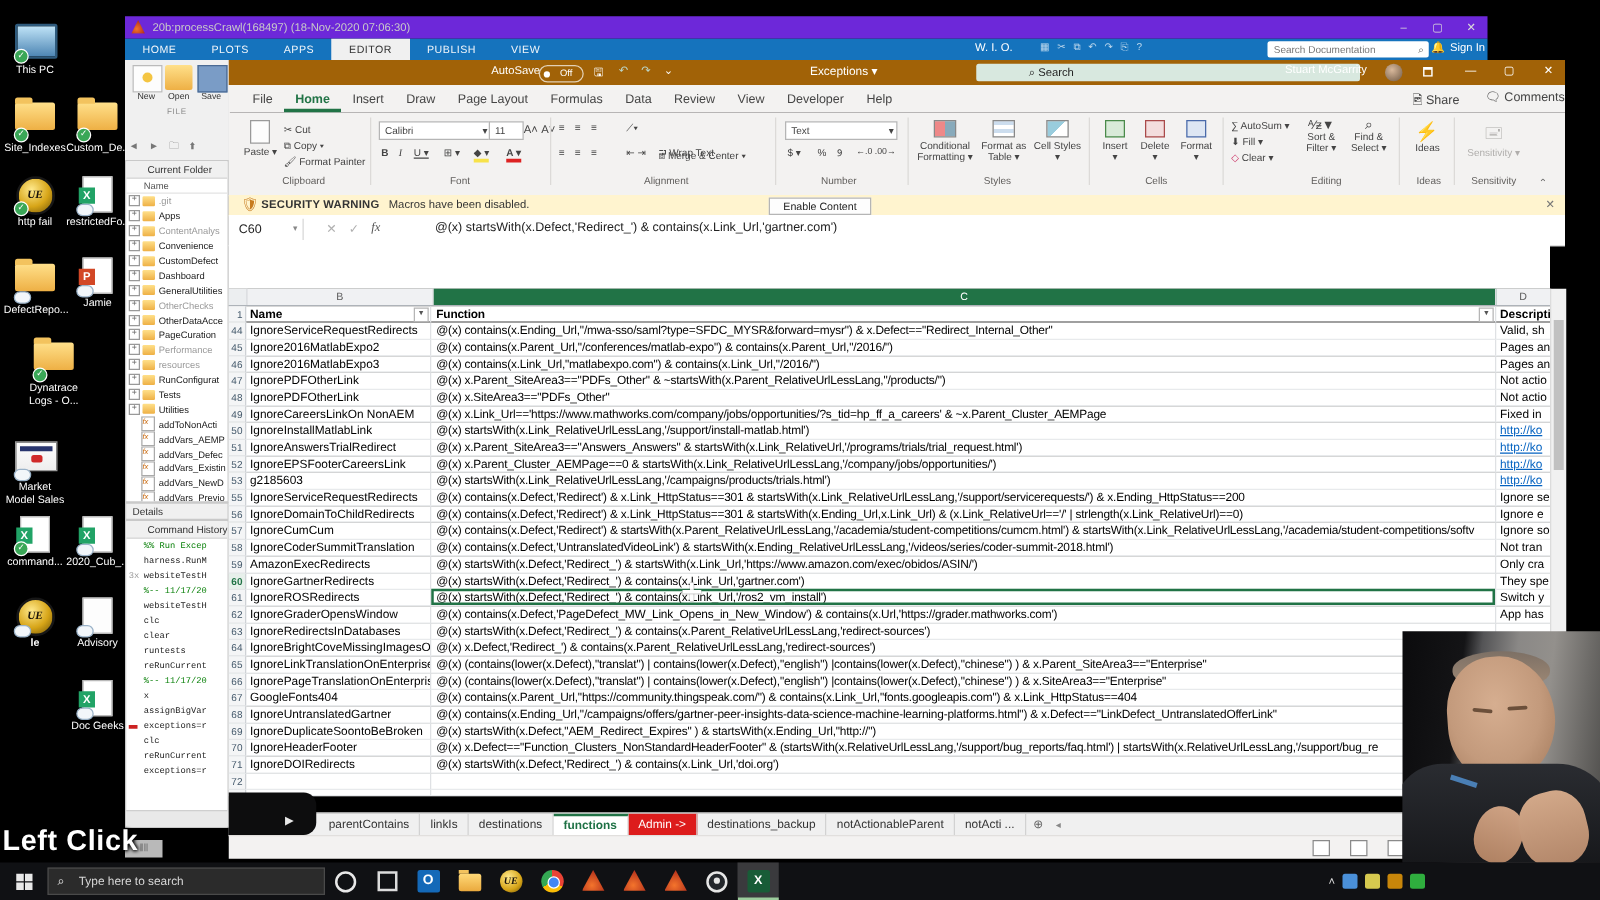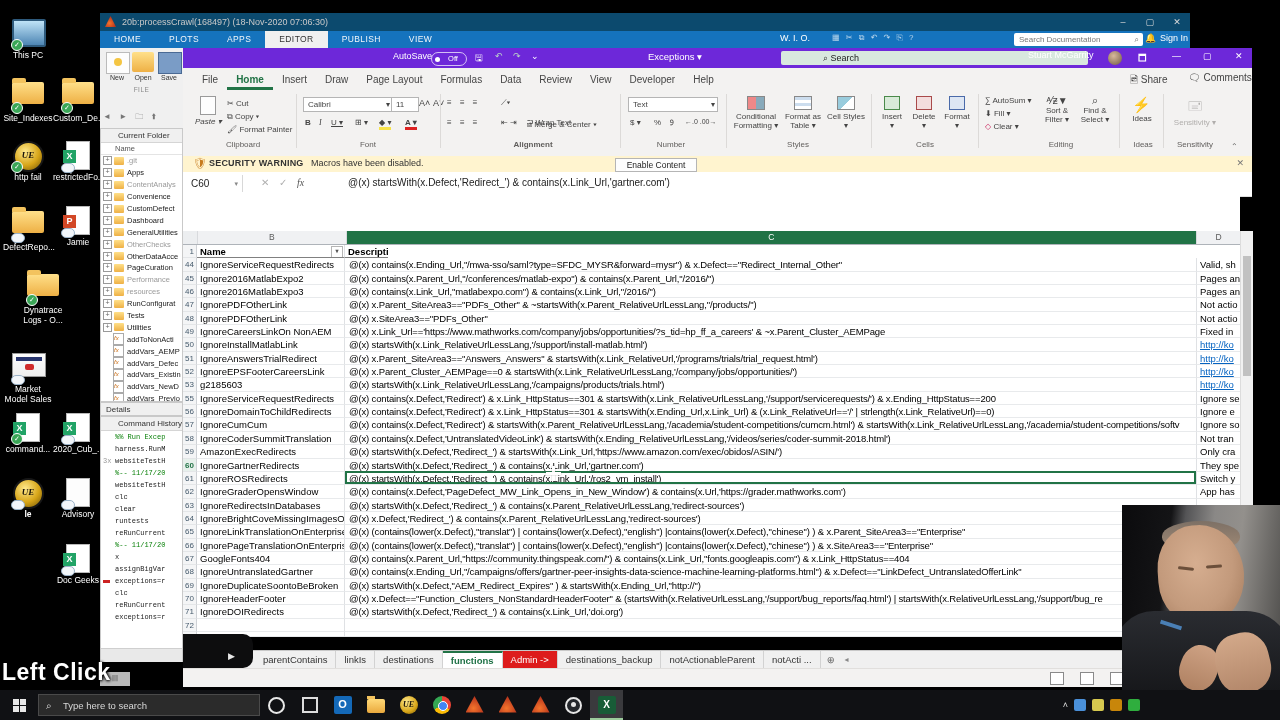--- a/index.html
+++ b/index.html
@@ -20,21 +20,21 @@
   .k-ue{width:27px;height:27px;margin:1px auto 0;border-radius:50%;background:radial-gradient(circle at 38% 32%,#ffe98c,#d7a518 55%,#6e5207);border:2px solid #171717;position:relative;}
   .k-ue::after{content:"UE";position:absolute;left:0;right:0;top:7px;color:#18120a;font-weight:bold;font-style:italic;font-size:9px;font-family:"Liberation Serif",serif;}
   .k-file{width:22px;height:27px;margin:1px auto 0;background:#fdfdfd;border:1px solid #b9b9b9;}
   .k-thumb{width:32px;height:22px;margin:5px auto 0;background:linear-gradient(#fdfdfd,#eee);border:1px solid #999;position:relative;}
   .k-thumb::before{content:"";position:absolute;left:3px;top:3px;width:26px;height:4px;background:#28356e;}
   .k-thumb::after{content:"";position:absolute;left:12px;top:10px;width:9px;height:6px;background:#d02a2a;border-radius:2px;}
   .b-check,.b-cloud{position:absolute;bottom:-2px;left:-1px;}
   .b-check{width:10px;height:10px;border-radius:50%;background:#3aa757;border:1px solid #fff;color:#fff;font-size:7px;line-height:10px;text-align:center;}
   .b-cloud{width:12px;height:8px;border-radius:5px;background:#f2f6fa;border:1px solid #9ab2c8;}
   
-  .ml-titlebar{left:100px;top:13px;width:1090px;height:18px;background:#0c4a6e;color:#c9c9c9;font-size:9px;line-height:18px;}
+  .ml-titlebar{left:100px;top:13px;width:1090px;height:18px;background:#6d28d9;color:#c9c9c9;font-size:9px;line-height:18px;}
   .ml-logo{position:absolute;left:5px;top:3px;width:11px;height:11px;background:radial-gradient(circle at 40% 65%,#f4742c,#b3301b 70%);clip-path:polygon(50% 0,100% 100%,0 100%);}
   .ml-title-text{position:absolute;left:22px;top:0;}
   .ml-ctrl{position:absolute;top:0;width:14px;text-align:center;color:#dadada;font-size:9px;}
   .ml-toolstrip{left:100px;top:31px;width:1090px;height:17px;background:#1573bd;display:flex;align-items:stretch;}
   .mltab{color:#f2f6fa;font-size:8.5px;line-height:17px;padding:0 14px;letter-spacing:.4px;}
   .mltab.active{background:#f0f0f0;color:#333;}
   .ml-qa{position:absolute;top:33px;font-size:9px;color:#fff;}
   .ml-search{left:1014px;top:33px;width:124px;height:13px;background:#fff;border-radius:2px;font-size:8px;color:#777;line-height:13px;padding-left:5px;}
   .ml-search .mag{position:absolute;right:4px;top:0;color:#555;}
   .ml-file{left:100px;top:48px;width:83px;height:80px;background:#f0f0f0;border-right:1px solid #d5d5d5;}
@@ -53,21 +53,21 @@
   .cf-fx::after{content:"fx";position:absolute;left:0px;top:1px;font-size:6px;color:#c96a10;font-style:italic;}
   .ml-details{left:100px;top:402px;width:83px;height:14px;background:#f0f0f0;border:1px solid #c9c9c9;font-size:8px;color:#333;line-height:14px;padding-left:5px;box-sizing:border-box;}
   .chrow{height:12px;display:flex;align-items:center;font-family:"Liberation Mono",monospace;font-size:7px;white-space:nowrap;overflow:hidden;position:relative;padding-left:14px;}
   .chrow .pre{position:absolute;left:2px;color:#999;}
   .chrow .mark{position:absolute;left:2px;top:5px;width:7px;height:3px;background:#c22;}
   .ch-comment{color:#0a810a;}
   .ch-cmd{color:#222;}
   .ml-chscroll{left:101px;top:648px;width:81px;height:13px;background:#e9e9e9;border-top:1px solid #cfcfcf;}
   .ml-dots{left:100px;top:672px;width:30px;height:14px;background:#b9b9b9;color:#6e6e6e;font-size:8px;line-height:14px;text-align:center;}
   
-  .xl-titlebar{left:183px;top:48px;width:1069px;height:20px;background:#6d28d9;color:#fff;font-size:9px;}
+  .xl-titlebar{left:183px;top:48px;width:1069px;height:20px;background:#a16207;color:#fff;font-size:9px;}
   .xl-pill{position:absolute;left:248px;top:4px;width:34px;height:12px;border:1px solid rgba(255,255,255,.7);border-radius:7px;font-size:7.5px;line-height:12px;text-align:center;}
   .xl-pill::before{content:"";position:absolute;left:3px;top:3.5px;width:5px;height:5px;border-radius:50%;background:#fff;}
   .xl-tsearch{position:absolute;left:598px;top:3px;width:307px;height:14px;background:#d8e8df;border-radius:2px;color:#222;font-size:9px;line-height:14px;}
   .xl-menubar{left:183px;top:68px;width:1069px;height:22px;background:#f3f2f1;display:flex;align-items:flex-end;padding-left:10px;box-sizing:border-box;}
   .xmenu{font-size:10px;color:#454545;padding:0 9px 5px;}
   .xmenu.active{color:#217346;font-weight:bold;box-shadow:inset 0 -3px 0 #217346;}
   .xl-ribbon{left:183px;top:90px;width:1069px;height:66px;background:#f3f2f1;border-bottom:1px solid #dedcda;font-size:8.5px;color:#444;}
   .rsep{position:absolute;top:4px;height:54px;width:1px;background:#dcdad8;}
   .rlabel{position:absolute;top:50px;font-size:8px;color:#605e5c;text-align:center;}
   .rsmall{position:absolute;font-size:8px;color:#444;white-space:nowrap;}
@@ -479,21 +479,21 @@
     <div class="xmenu">Review</div>
     <div class="xmenu">View</div>
     <div class="xmenu">Developer</div>
     <div class="xmenu">Help</div>
   </div>
 <div class="abs" style="left:1130px;top:72px;font-size:10px;color:#444;">🖻 <span>Share</span></div>
 <div class="abs" style="left:1188px;top:72px;font-size:10px;color:#444;">🗨 <span>Comments</span></div>
 
 <div class="abs xl-ribbon">
 
-  <div class="rsmall" style="left:12px;top:6px;width:26px;text-align:center;font-style:italic;">
+  <div class="rsmall" style="left:12px;top:6px;width:26px;text-align:center;">
     <div style="width:14px;height:17px;margin:0 auto 2px;background:#fdfdfd;border:1px solid #9a9a9a;"></div>
     <span>Paste</span> ▾</div>
   <div class="rsmall" style="left:44px;top:9px;">✂ <span>Cut</span></div>
   <div class="rsmall" style="left:44px;top:22px;">⧉ <span>Copy</span> ▾</div>
   <div class="rsmall" style="left:44px;top:35px;">🖌 <span>Format Painter</span></div>
   <div class="rlabel" style="left:30px;width:60px;">Clipboard</div>
   <div class="rsep" style="left:113px;"></div>
 
   <div class="rsmall" style="left:120px;top:7px;width:84px;height:13px;background:#fff;border:1px solid #b5b5b5;line-height:13px;padding-left:4px;"><span>Calibri</span><span style="float:right;margin-right:2px;">▾</span></div>
   <div class="rsmall" style="left:208px;top:7px;width:22px;height:13px;background:#fff;border:1px solid #b5b5b5;line-height:13px;padding-left:4px;"><span>11</span></div>
@@ -507,21 +507,21 @@
   <div class="rsmall" style="left:222px;top:28px;border-bottom:3px solid #d22;font-weight:bold;">A ▾</div>
   <div class="rlabel" style="left:160px;width:50px;">Font</div>
   <div class="rsep" style="left:257px;"></div>
 
   <div class="rsmall" style="left:264px;top:8px;letter-spacing:3px;">≡ ≡ ≡</div>
   <div class="rsmall" style="left:318px;top:8px;">⟋▾</div>
   <div class="rsmall" style="left:264px;top:28px;letter-spacing:3px;">≡ ≡ ≡</div>
   <div class="rsmall" style="left:318px;top:28px;">⇤ ⇥</div>
   <div class="rsmall" style="left:344px;top:10px;margin-top:16px;">⮒ <span>Wrap Text</span></div>
   <div class="rsmall" style="left:344px;top:30px;">⧈ <span>Merge &amp; Center</span> ▾</div>
-  <div class="rlabel" style="left:320px;width:60px;font-weight:bold;">Alignment</div>
+  <div class="rlabel" style="left:320px;width:60px;">Alignment</div>
   <div class="rsep" style="left:437px;"></div>
 
   <div class="rsmall" style="left:445px;top:7px;width:84px;height:13px;background:#fff;border:1px solid #b5b5b5;line-height:13px;padding-left:4px;"><span>Text</span><span style="float:right;margin-right:2px;">▾</span></div>
   <div class="rsmall" style="left:447px;top:28px;">$ ▾</div>
   <div class="rsmall" style="left:471px;top:28px;">%</div>
   <div class="rsmall" style="left:486px;top:28px;font-weight:bold;">𝟿</div>
   <div class="rsmall" style="left:502px;top:28px;font-size:7px;">←.0 .00→</div>
   <div class="rlabel" style="left:460px;width:56px;">Number</div>
   <div class="rsep" style="left:543px;"></div>
 
@@ -590,20 +590,21 @@
 <div class="abs" style="left:183px;top:231px;width:1057px;" id="xl-grid">
   <div class="collet">
     <div style="width:14px;background:#eceef0;"></div>
     <div style="width:148px;">B</div>
     <div style="width:852px;background:#217346;color:#fff;">C</div>
     <div style="width:43px;border-right:none;">D</div>
   </div>
   <div class="grow hdr">
     <div class="gcell">1</div>
     <div class="ncell"><span>Name</span><span class="filtbox">▾</span></div>
+    <div class="fcell"><span>Function</span><span class="filtbox">▾</span></div>
     <div class="dcell" style="font-weight:bold;">Description</div>
   </div>
   <div id="xl-rows">
       <div class="grow">
         <div class="gcell">44</div>
         <div class="ncell">IgnoreServiceRequestRedirects</div>
         <div class="fcell">@(x) contains(x.Ending_Url,"/mwa-sso/saml?type=SFDC_MYSR&amp;forward=mysr") &amp; x.Defect=="Redirect_Internal_Other"</div>
         <div class="dcell">Valid, sh</div>
       </div>
       <div class="grow">

